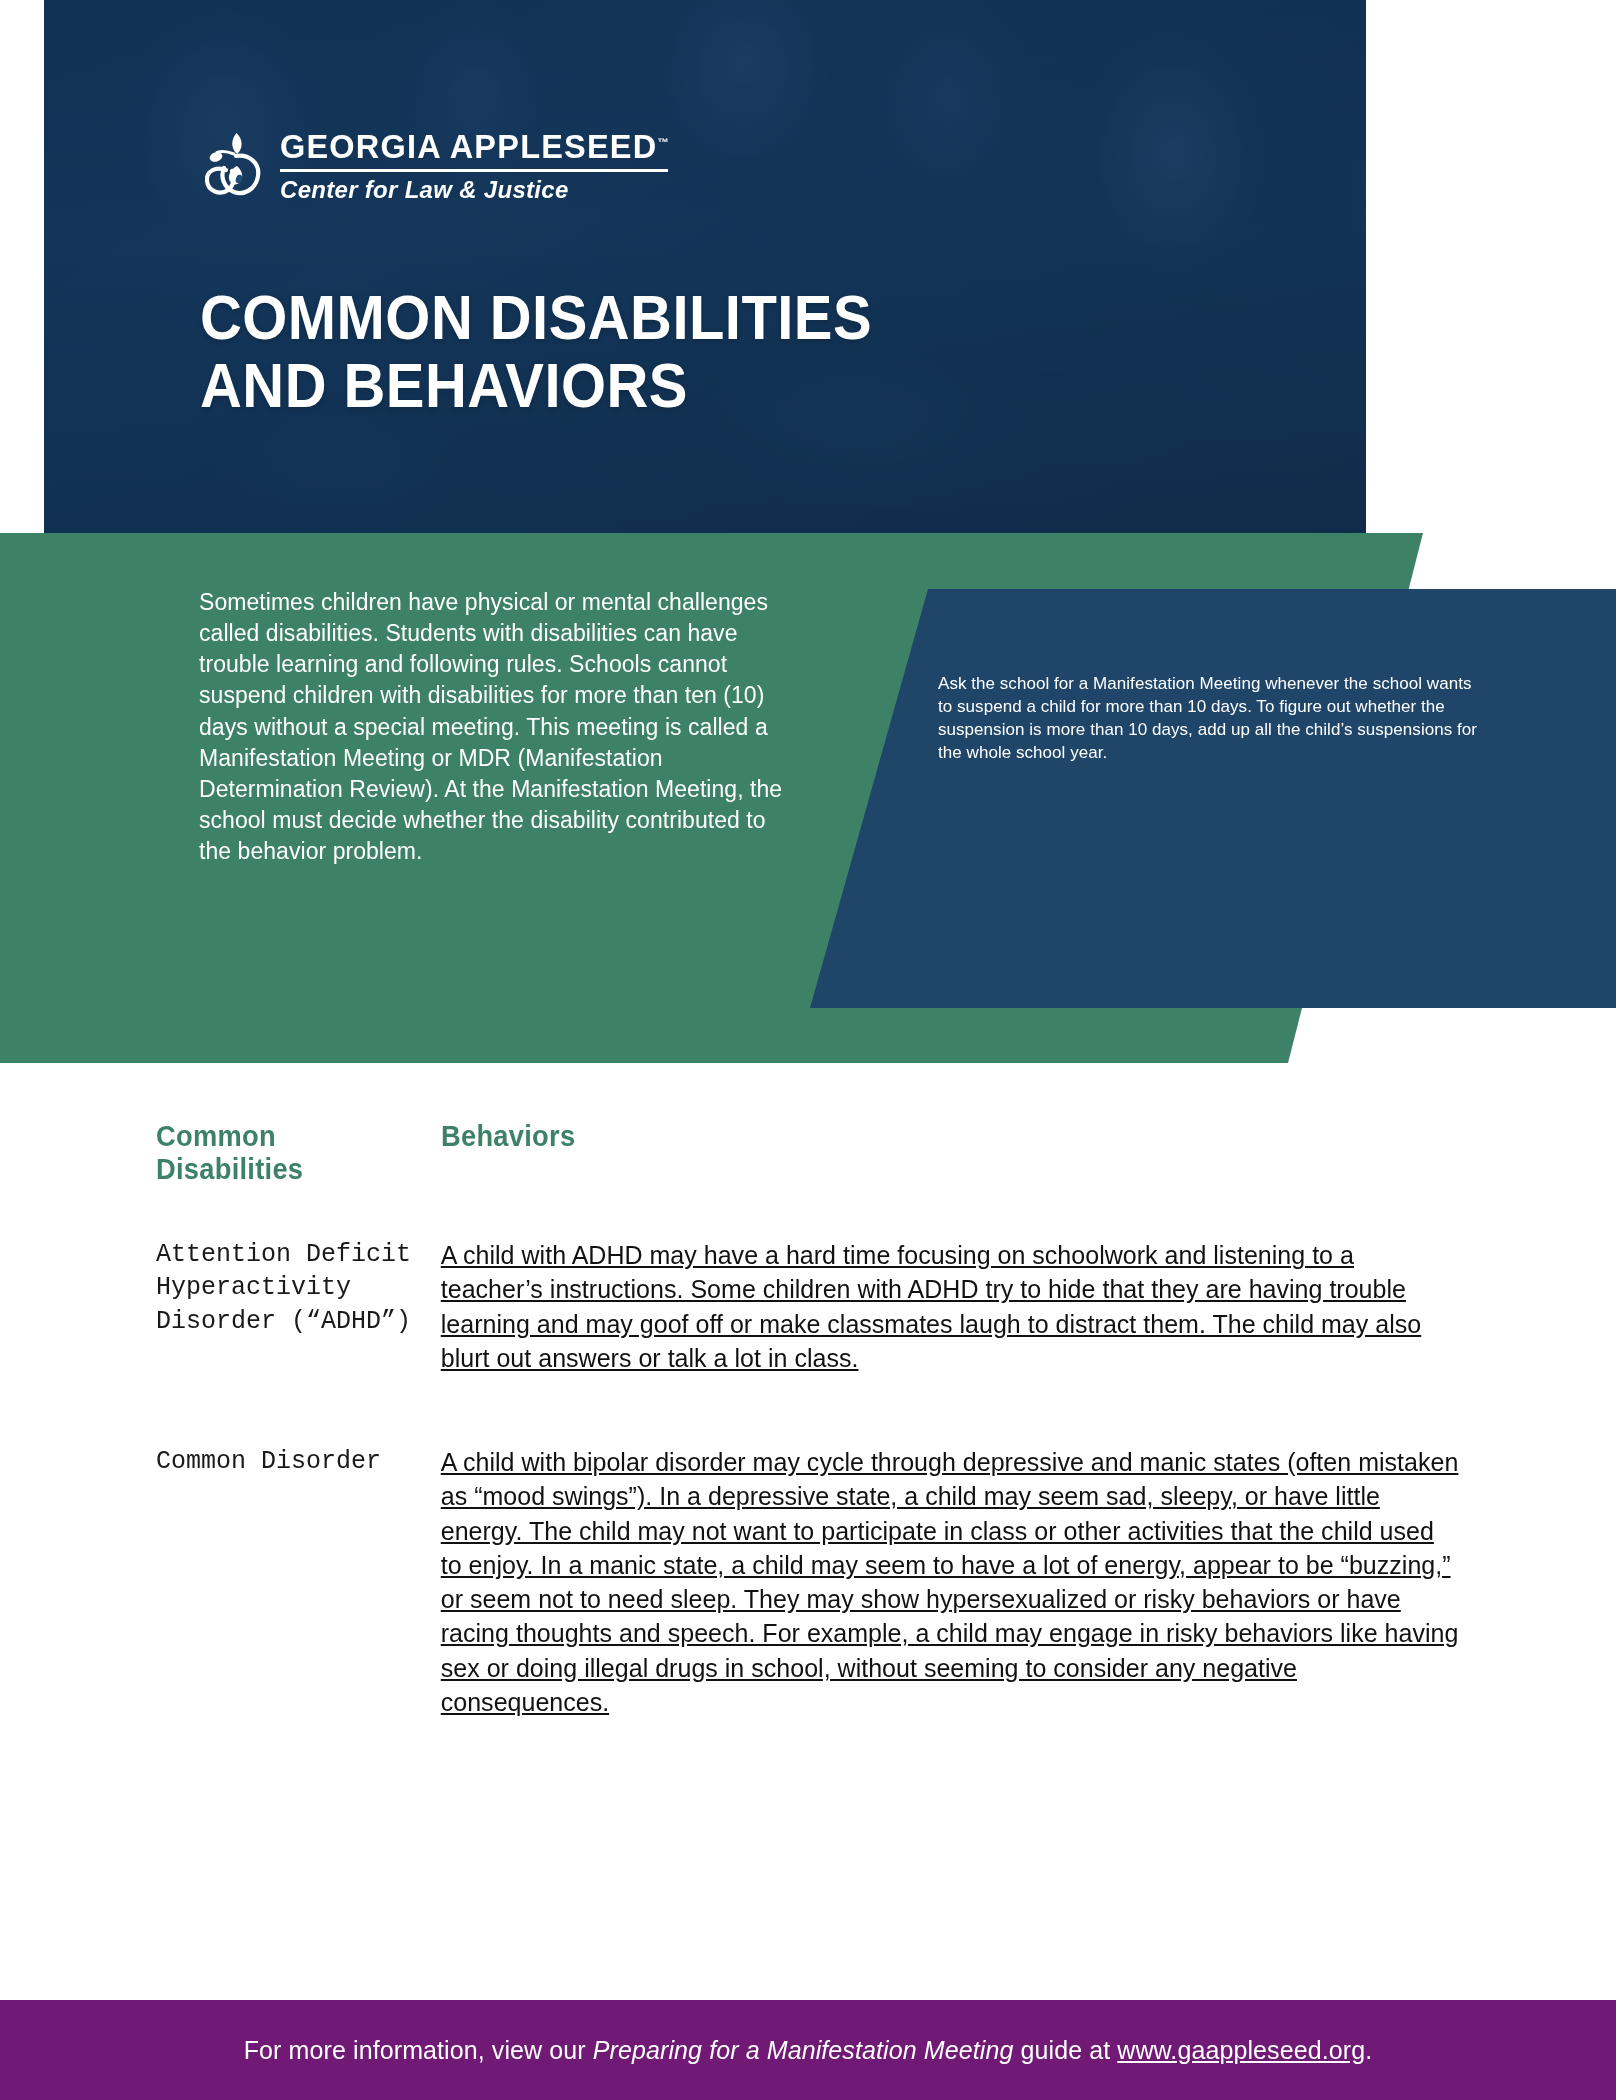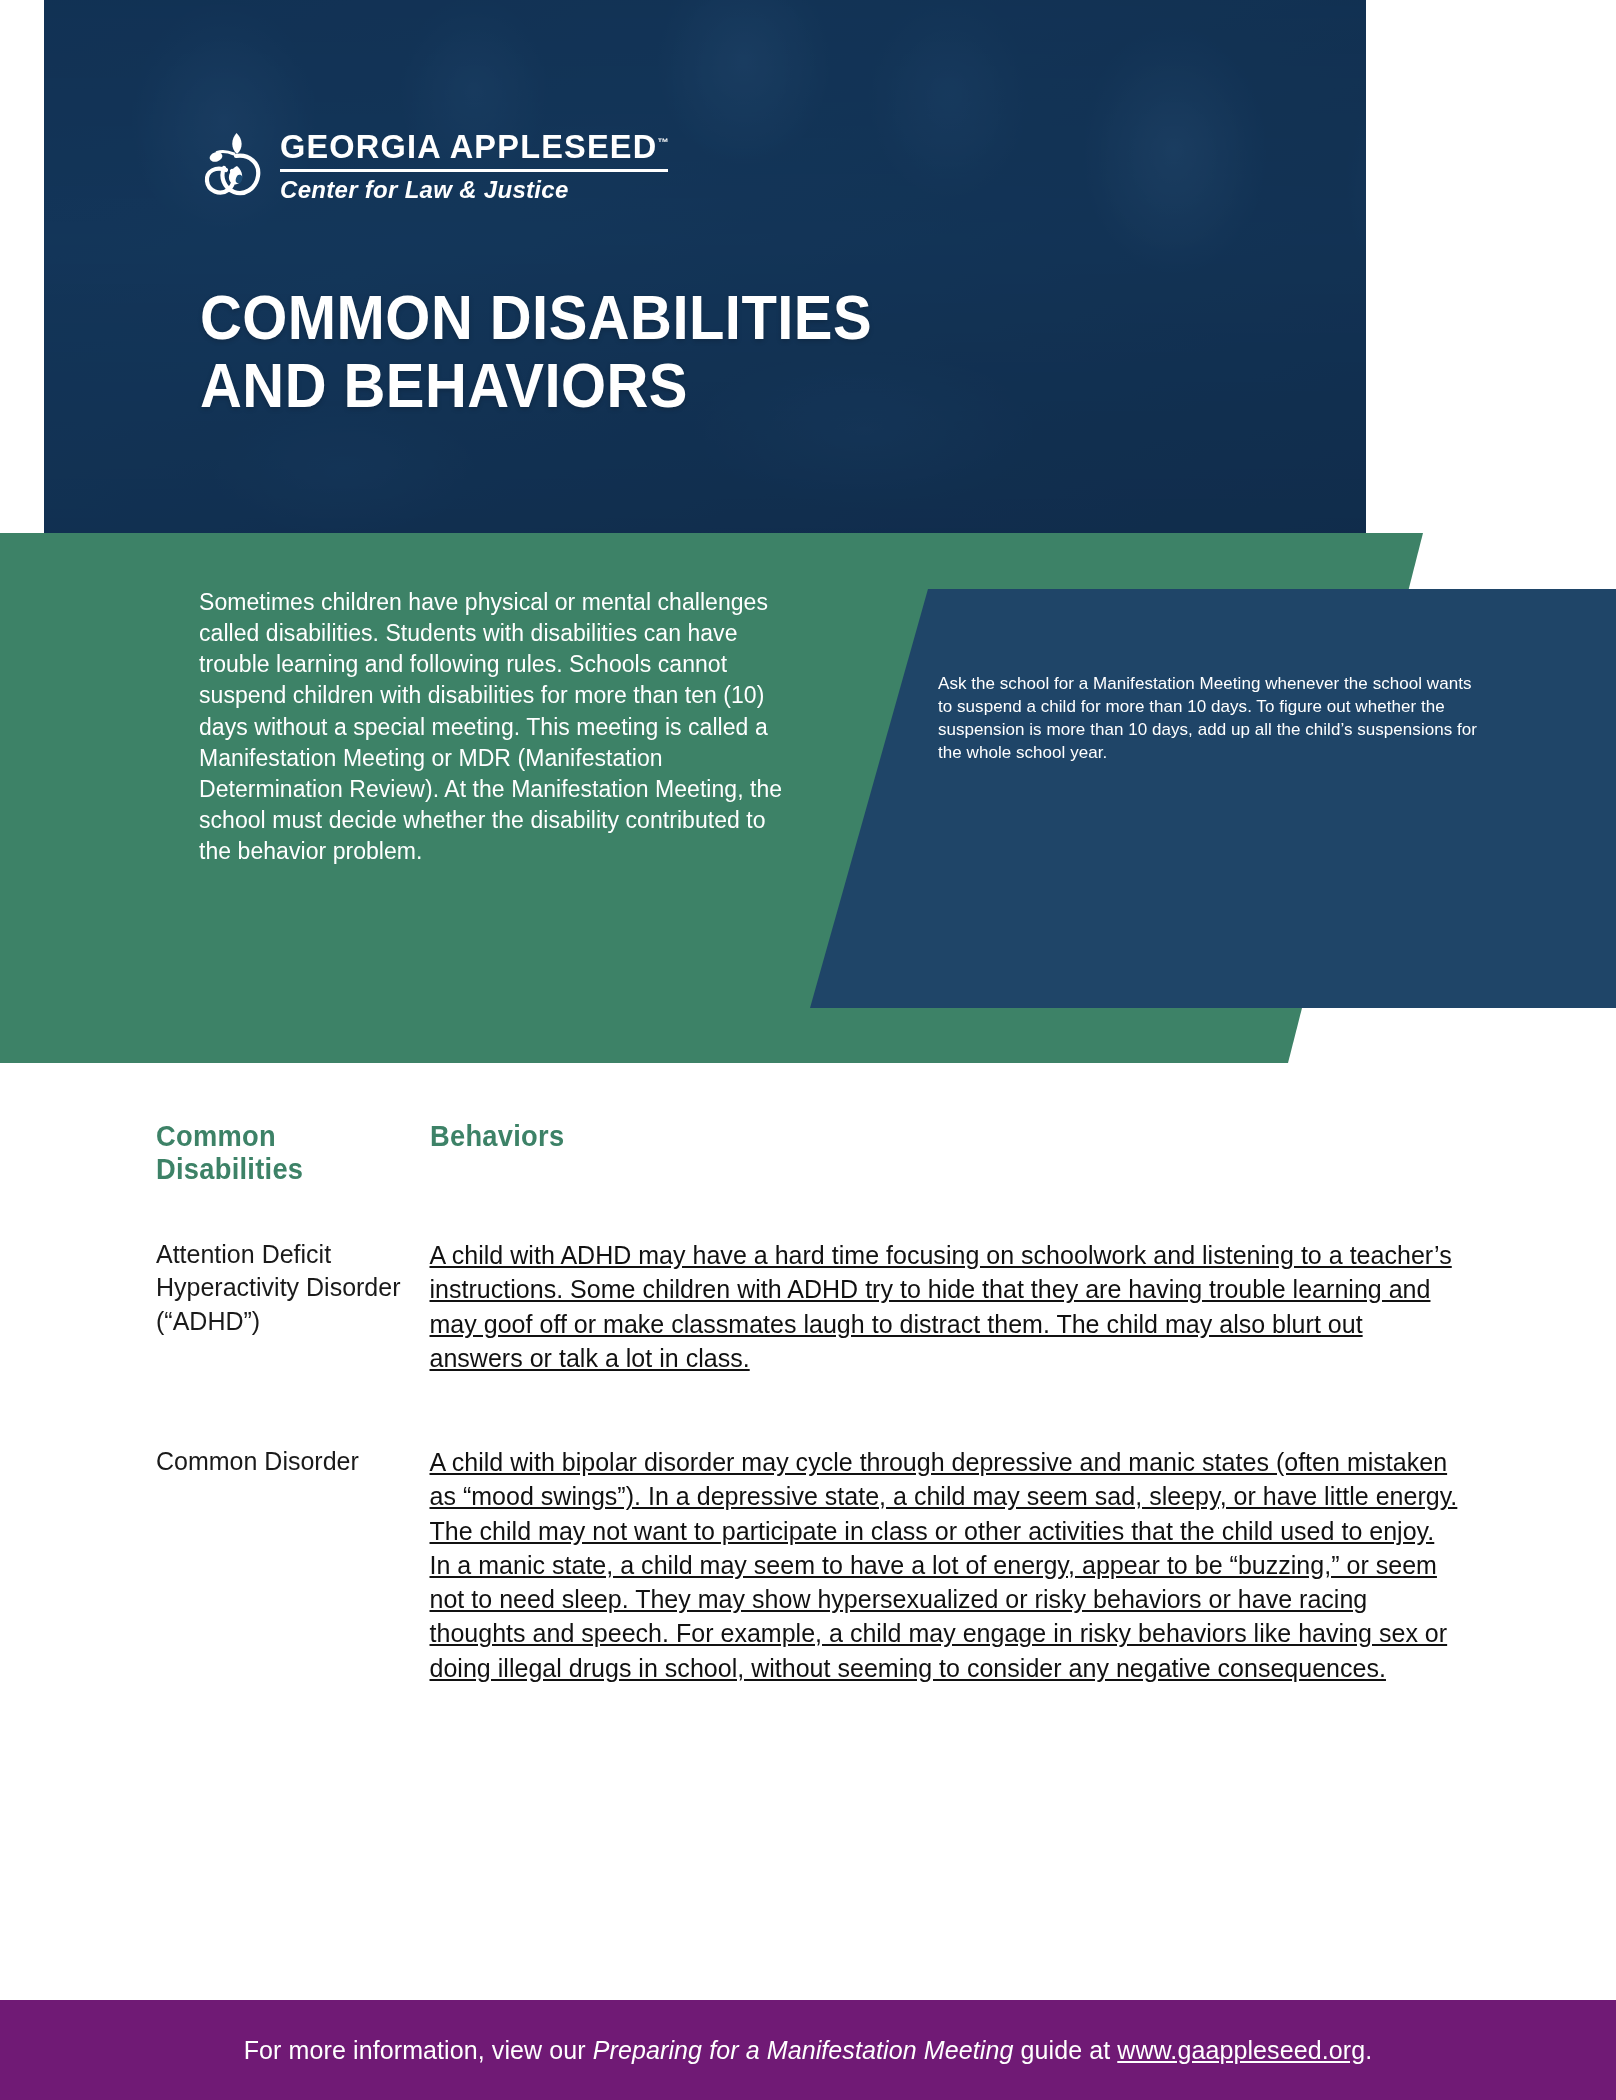--- a/index.html
+++ b/index.html
@@ -147,20 +147,21 @@
     letter-spacing:.3px;
     transform:scaleX(.94);
     transform-origin:left center;
     display:inline-block;
   }
   .dis-name {
     color:#1a1a1a;
     font-size:25px;
     line-height:1.33;
     padding-bottom:70px;
+    font-family:Liberation Mono, monospace;
   }
   .beh-text {
     color:#111111;
     font-size:25px;
     line-height:1.37;
     text-align:justify;
     padding-bottom:70px;
     letter-spacing:.02px;
     text-decoration:underline;
   }

